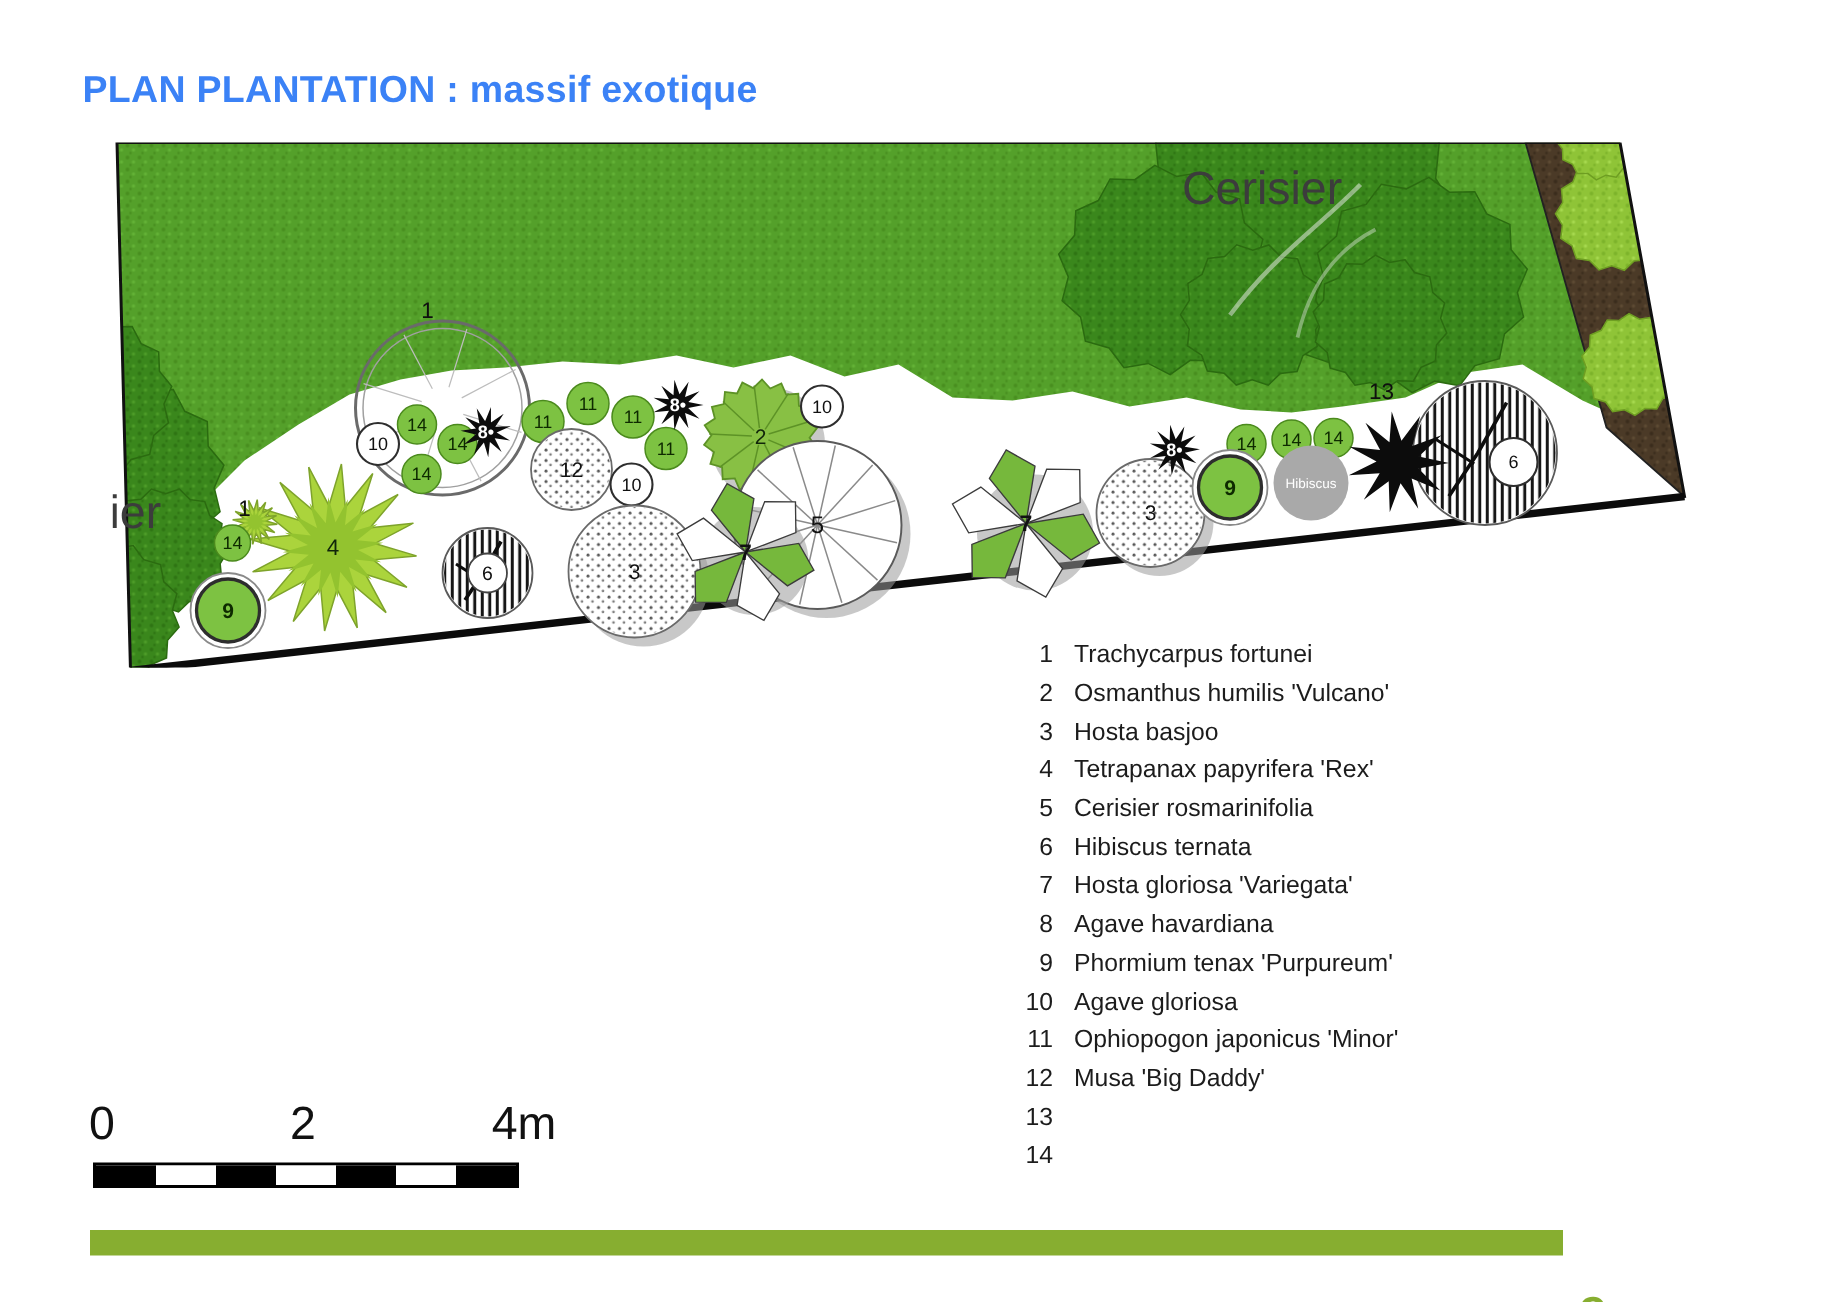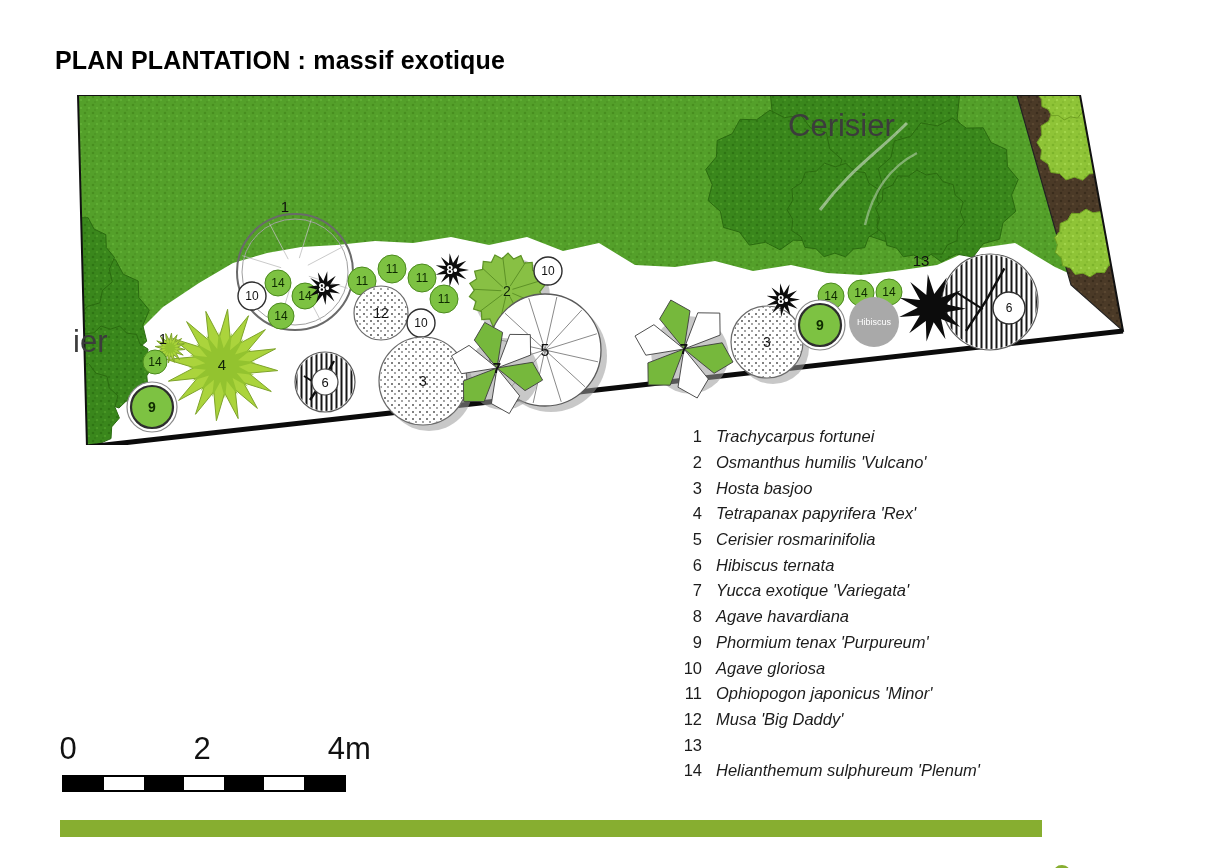--- a/index.html
+++ b/index.html
@@ -1,25 +1,25 @@
 <!DOCTYPE html>
 <html><head>
 <meta charset="utf-8">
 <style>
   html,body{margin:0;padding:0;}
   body{
     width:1220px;height:868px;position:relative;background:#ffffff;
     font-family:"Liberation Sans",sans-serif;overflow:hidden;color:#1c1c1c;
   }
-  .title{position:absolute;left:55px;top:46px;font-size:25px;font-weight:bold;color:#000000;letter-spacing:.2px;}
+  .title{position:absolute;left:55px;top:46px;font-size:25px;font-weight:bold;color:#3b82f6;letter-spacing:.2px;}
   #plan-svg{position:absolute;left:75px;top:95px;}
   .legend{position:absolute;left:676px;top:424px;font-size:16.5px;}
   .legend-row{display:flex;height:25.7px;align-items:center;}
   .legend-num{width:26px;text-align:right;margin-right:14px;flex:0 0 auto;}
-  .legend-name{white-space:nowrap;font-style:italic;}
+  .legend-name{white-space:nowrap;}
   .scalebar{position:absolute;left:62px;top:731px;width:310px;height:64px;}
   .scale-label{position:absolute;top:0;font-size:31px;color:#111;transform:translateX(-50%);}
   .scale-label.l0{left:6px;}
   .scale-label.l2{left:140px;}
   .scale-label.l4{left:283px;transform:translateX(-40%);}
   .bar{position:absolute;left:0;top:44px;width:280px;height:13px;border:2px solid #000;display:flex;}
   .seg{flex:1;}
   .seg:nth-child(odd){background:#000;}
   .seg:nth-child(even){background:#fff;}
   .footer-bar{position:absolute;left:60px;top:820px;width:982px;height:17px;background:#87ae30;}
@@ -337,21 +337,21 @@
   <div class="legend-row">
       <span class="legend-num">5</span>
       <span class="legend-name">Cerisier rosmarinifolia</span>
     </div>
   <div class="legend-row">
       <span class="legend-num">6</span>
       <span class="legend-name">Hibiscus ternata</span>
     </div>
   <div class="legend-row">
       <span class="legend-num">7</span>
-      <span class="legend-name">Yucca exotique 'Variegata'</span>
+      <span class="legend-name">Hosta gloriosa 'Variegata'</span>
     </div>
   <div class="legend-row">
       <span class="legend-num">8</span>
       <span class="legend-name">Agave havardiana</span>
     </div>
   <div class="legend-row">
       <span class="legend-num">9</span>
       <span class="legend-name">Phormium tenax 'Purpureum'</span>
     </div>
   <div class="legend-row">
@@ -364,21 +364,20 @@
     </div>
   <div class="legend-row">
       <span class="legend-num">12</span>
       <span class="legend-name">Musa 'Big Daddy'</span>
     </div>
   <div class="legend-row">
       <span class="legend-num">13</span>
     </div>
   <div class="legend-row">
       <span class="legend-num">14</span>
-      <span class="legend-name">Helianthemum sulphureum 'Plenum'</span>
     </div>
 </div>
 
 <div class="scalebar">
   <span class="scale-label l0">0</span>
   <span class="scale-label l2">2</span>
   <span class="scale-label l4">4m</span>
   <div class="bar">
     <div class="seg"></div>
     <div class="seg"></div>

